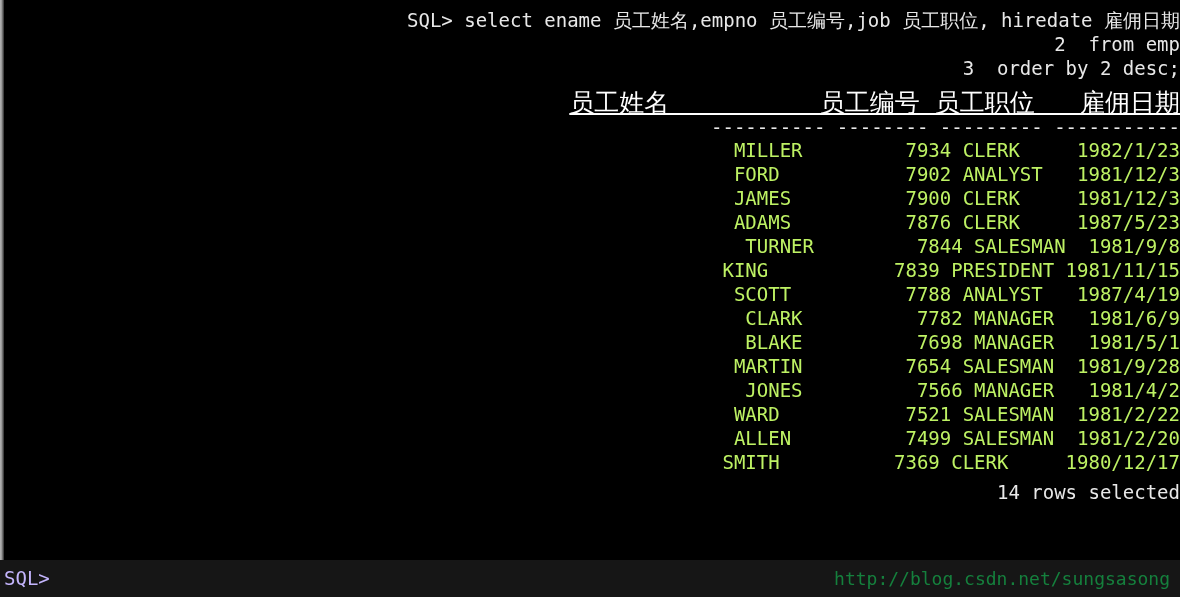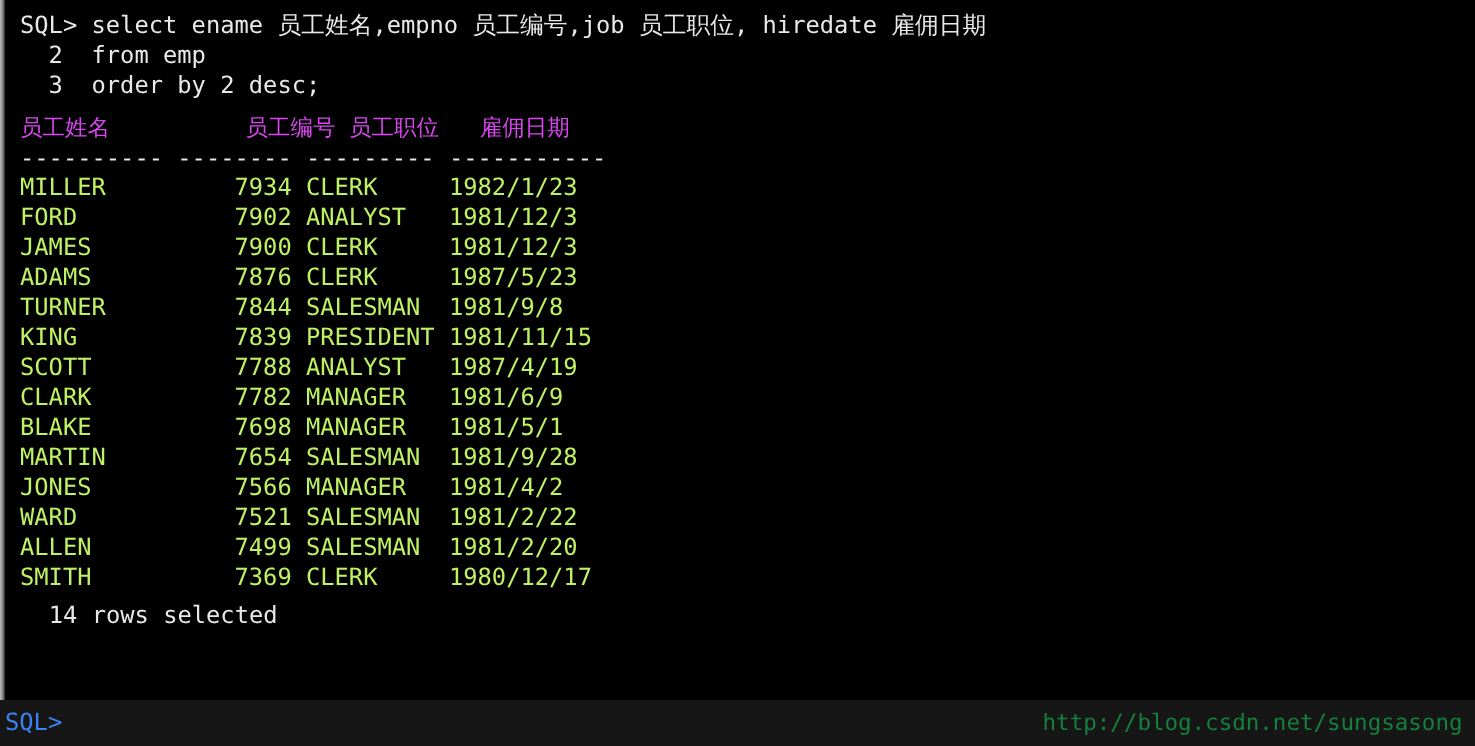--- a/index.html
+++ b/index.html
@@ -24,37 +24,39 @@
     height: 597px;
     background: linear-gradient(to right, #b8b8b8 0%, #9a9a9a 40%, #2a2a2a 100%);
   }
   #console {
     position: absolute;
     left: 4px;
     top: 0;
     right: 0;
     bottom: 0;
     padding: 8px 0 0 12px;
+    text-align: right;
   }
   .line {
     color: #e8e8e8;
     font-size: 19px;
     line-height: 24px;
     white-space: pre;
     letter-spacing: 0px;
     font-family: "DejaVu Sans Mono", "Liberation Mono", monospace;
   }
   .query-block { margin: 0; }
   .blank { height: 10px; }
   .blank-sm { height: 6px; }
   .hdr-row {
-    color: #d946ef;
-    font-size: 18px;
+    color: #ffffff;
+    font-size: 25px;
     line-height: 26px;
     white-space: pre;
+    text-decoration: underline;
   }
   .sep-row {
     color: #e8e8e8;
     font-size: 19px;
     line-height: 22px;
     white-space: pre;
   }
   .data-row {
     color: #bef264;
     font-size: 19px;
@@ -74,21 +76,21 @@
     left: 0;
     bottom: 0;
     width: 1180px;
     height: 37px;
     background: #161616;
   }
   #prompt-text {
     position: absolute;
     left: 4px;
     top: 6px;
-    color: #3b82f6;
+    color: #c4b5fd;
     font-size: 19px;
     line-height: 24px;
     white-space: pre;
     font-family: "DejaVu Sans Mono", "Liberation Mono", monospace;
   }
   #watermark {
     position: absolute;
     right: 10px;
     top: 7px;
     color: #15803d;

